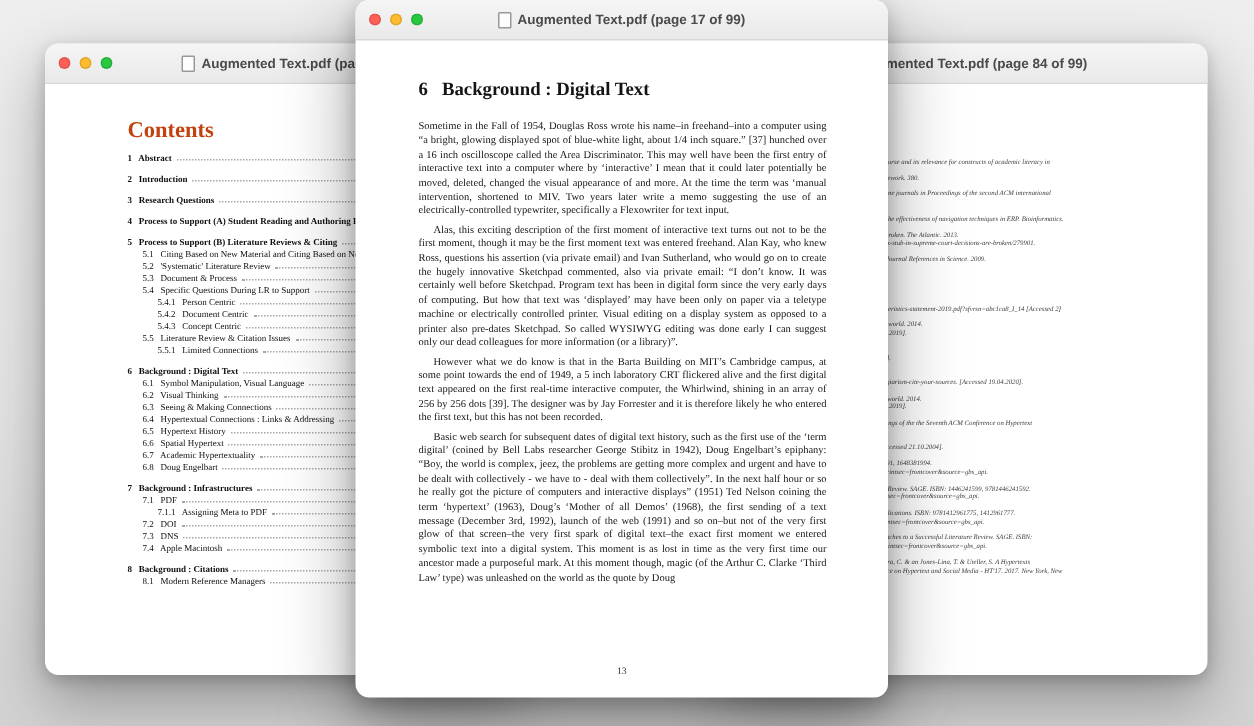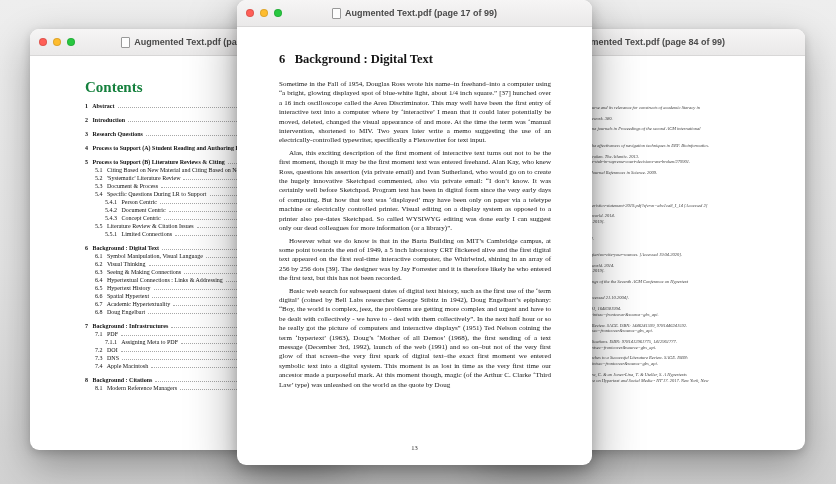--- a/index.html
+++ b/index.html
@@ -23,21 +23,21 @@
   .lights{position:absolute;left:9px;top:9px;display:flex;gap:6px;}
   .light{width:8px;height:8px;border-radius:50%;border:0.5px solid rgba(0,0,0,.12);box-sizing:border-box;}
   .title{
     font-size:9px;font-weight:bold;color:#4a4a4a;white-space:nowrap;
     display:flex;align-items:center;gap:4px;
   }
   .doc-icon{width:7px;height:9px;background:#fdfdfd;border:1px solid #999;border-radius:1px;display:inline-block;}
   
   .contents-heading{
     position:absolute;left:55px;top:50px;
-    font-family:"Liberation Serif",serif;font-weight:bold;font-size:15px;color:#15803d;
+    font-family:"Liberation Serif",serif;font-weight:bold;font-size:15px;color:#c2410c;
   }
   .toc{position:absolute;left:55px;top:74px;width:252px;font-family:"Liberation Serif",serif;color:#101010;}
   .toc-row{display:flex;align-items:baseline;height:8px;font-size:6px;}
   .toc-row.lvl0{font-weight:bold;}
   .toc-row.lvl1{padding-left:10px;}
   .toc-row.lvl2{padding-left:20px;}
   .toc-row.gap{margin-top:6px;}
   .toc-label{white-space:pre;}
   .leader{flex:1;border-bottom:1px dotted #a8a8a8;margin:0 8px 1px 3px;}
   

